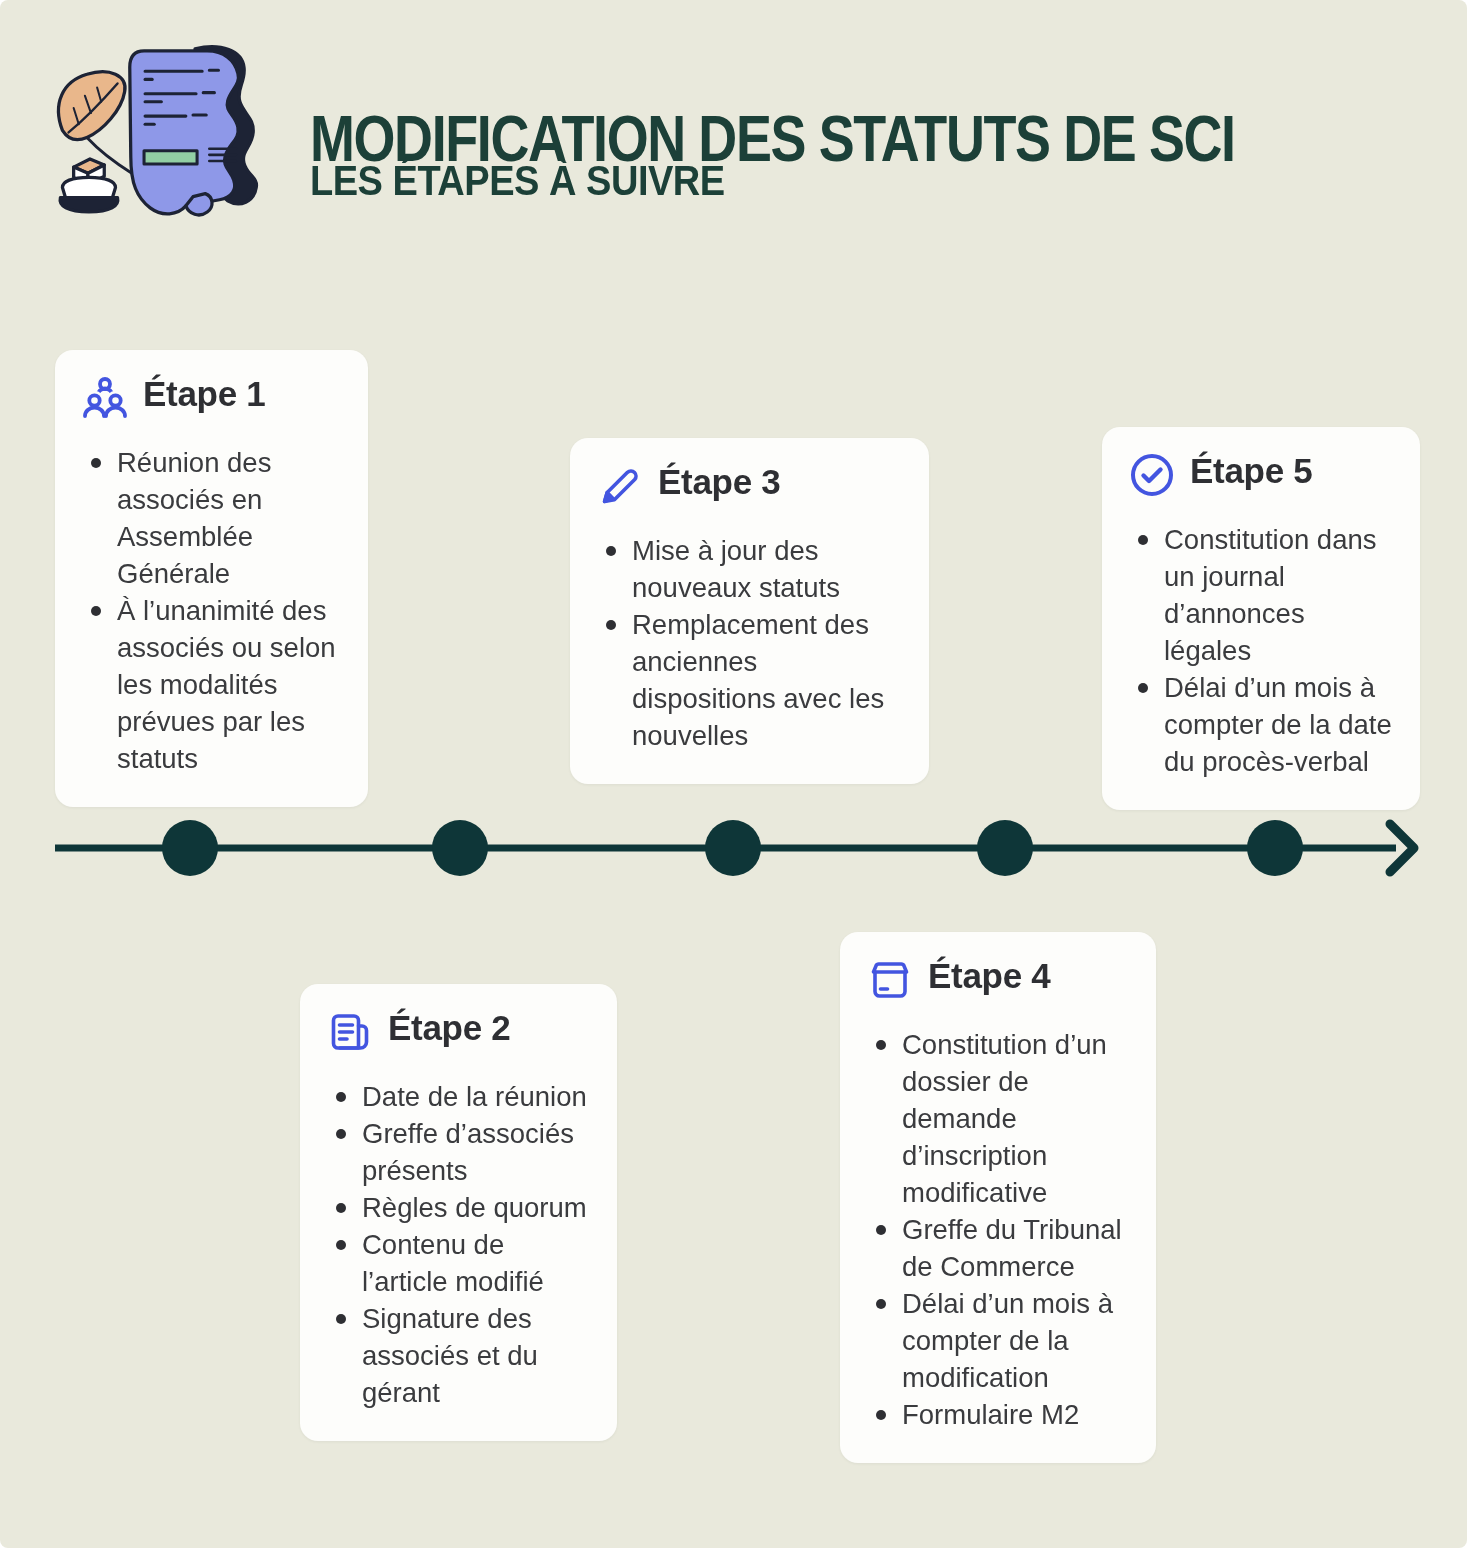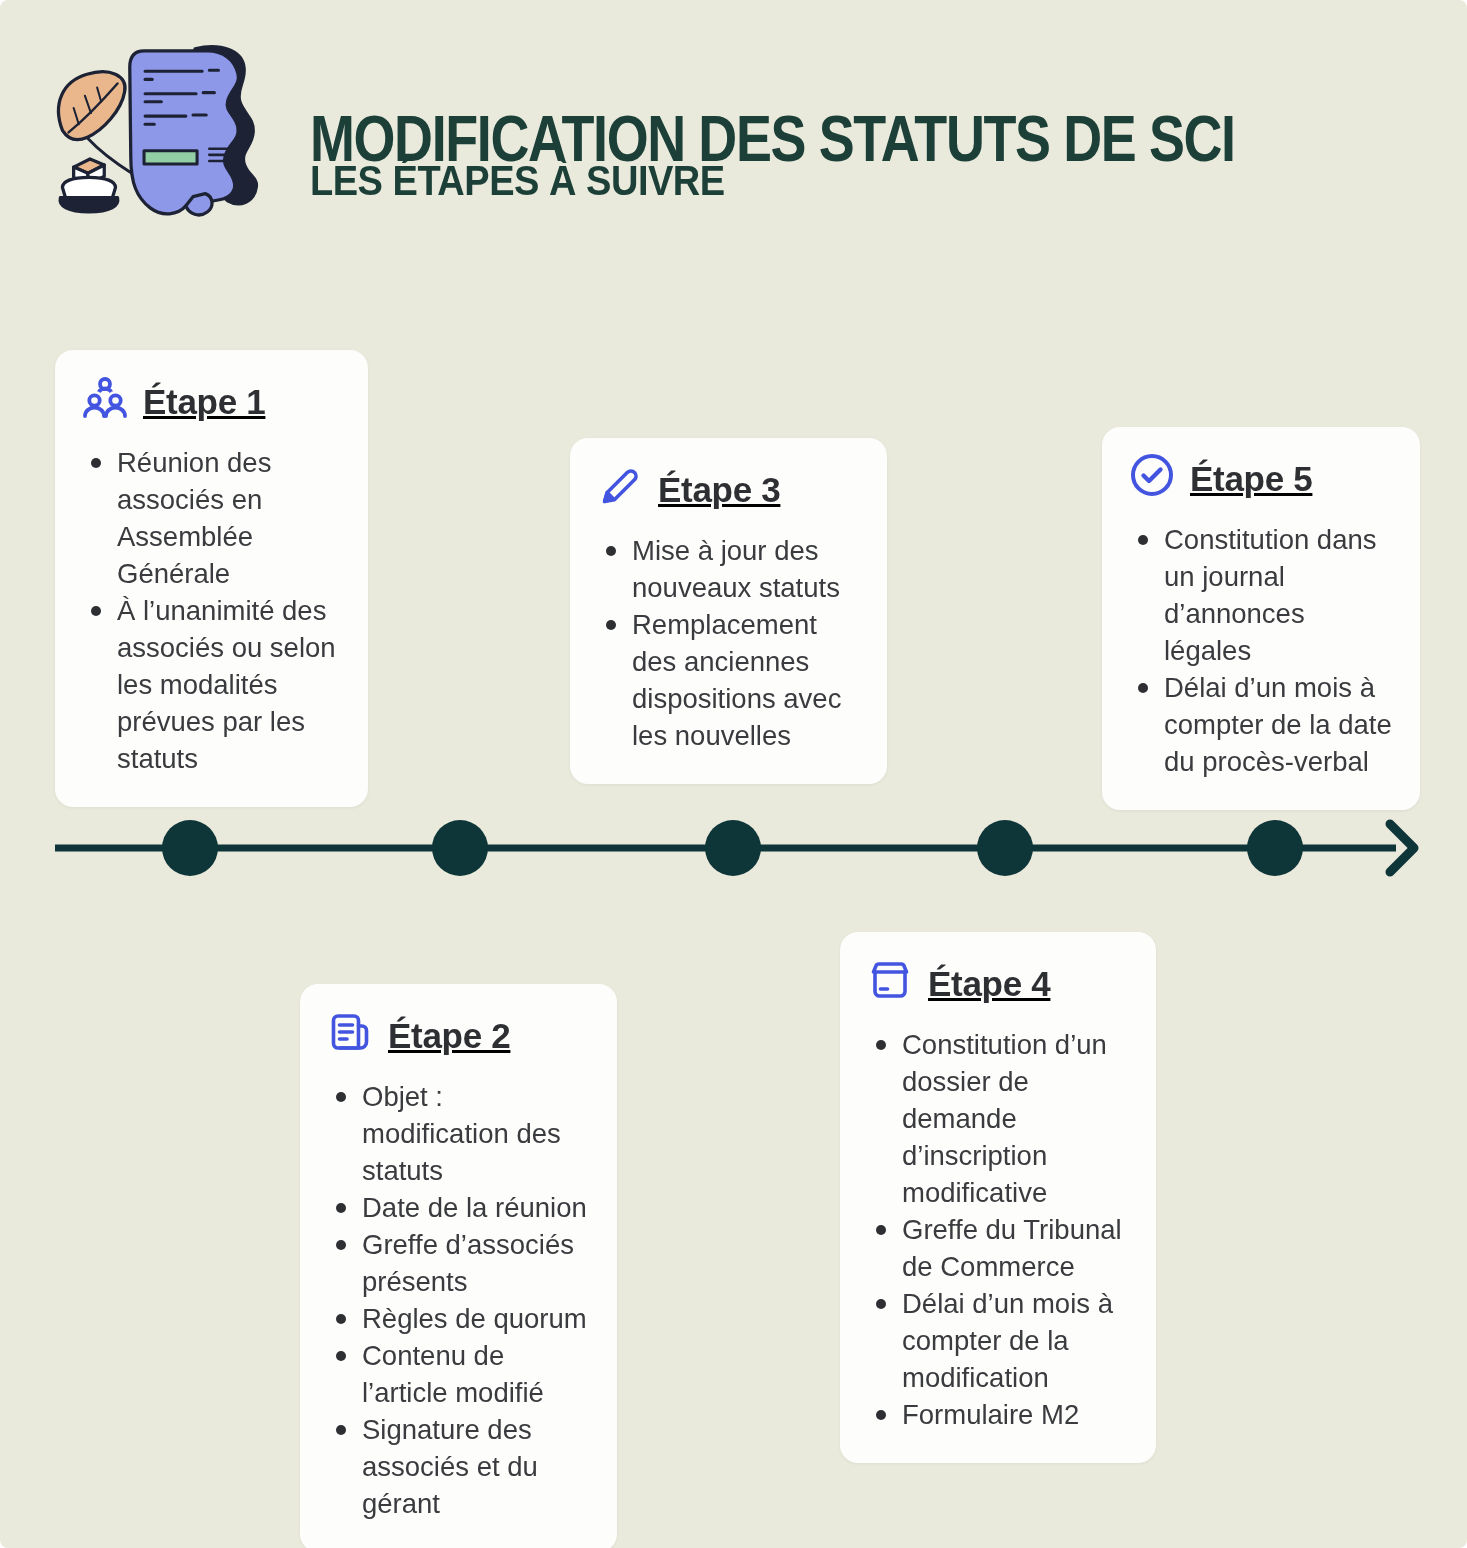--- a/index.html
+++ b/index.html
@@ -21,21 +21,21 @@
     transform:scale(0.95,1.08); transform-origin:left top;
   }
   .illus { position:absolute; left:40px; top:36px; width:255px; height:200px; }
   
   .card {
     position:absolute; box-sizing:border-box;
     background:#fdfdfb; border-radius:18px;
     padding:24px 26px 30px 26px;
     box-shadow:0 1px 3px rgba(40,50,40,0.06);
   }
-  .card-head { display:flex; align-items:flex-end; gap:14px; margin:0 0 4px 0;text-decoration:underline; }
+  .card-head { display:flex; align-items:flex-start; gap:14px; margin:0 0 4px 0; }
   .card-head h2 {
     margin:0; font-size:35px; font-weight:700; color:#2e2f33; letter-spacing:-0.3px;
   }
   .stepicon { width:48px; height:48px; flex:0 0 auto; display:block; }
   ul.bullets { list-style:none; margin:22px 0 0 0; padding:0; }
   ul.bullets li {
     position:relative; padding-left:36px;
     font-size:27.5px; line-height:37px; color:#3a3b3e;
   }
   ul.bullets li::before {
@@ -118,21 +118,21 @@
         </g>
       </svg>
       <h2>Étape 1</h2>
     </div>
     <ul class="bullets">
       <li>Réunion des associés en Assemblée Générale</li>
       <li>À l’unanimité des associés ou selon les modalités prévues par les statuts</li>
     </ul>
   </section>
 
-  <section class="card" style="left:570px; top:438px; width:317px;">
+  <section class="card" style="left:570px; top:438px; width:359px;">
     <div class="card-head">
       <svg class="stepicon" viewBox="0 0 48 48">
         <g stroke="#4355e0" stroke-width="3.6" stroke-linecap="round" stroke-linejoin="round">
           <path d="M8.6 39.4 L11.2 30.6 L31.5 10.3 a5.1 5.1 0 0 1 7.2 7.2 L18.4 37.8 Z" fill="none"></path>
           <path d="M8.6 39.4 L11.2 30.6 L17 36.4 Z" fill="#4355e0"></path>
         </g>
       </svg>
       <h2>Étape 3</h2>
     </div>
     <ul class="bullets">
@@ -162,21 +162,20 @@
       <svg class="stepicon" viewBox="0 0 48 48">
         <g fill="none" stroke="#4355e0" stroke-width="3.6" stroke-linecap="round" stroke-linejoin="round">
           <path d="M12 8 H28 a4.5 4.5 0 0 1 4.5 4.5 V40 H12 a4.5 4.5 0 0 1 -4.5 -4.5 V12.5 A4.5 4.5 0 0 1 12 8 Z"></path>
           <path d="M32.5 18 h3.5 a4.5 4.5 0 0 1 4.5 4.5 V34 a6 6 0 0 1 -6 6 H14"></path>
           <path d="M13.5 17 H26.5 M13.5 24 H26.5 M13.5 31 H21"></path>
         </g>
       </svg>
       <h2>Étape 2</h2>
     </div>
     <ul class="bullets">
-      <li>Objet : modification des statuts</li>
       <li>Date de la réunion</li>
       <li>Greffe d’associés présents</li>
       <li>Règles de quorum</li>
       <li>Contenu de l’article modifié</li>
       <li>Signature des associés et du gérant</li>
     </ul>
   </section>
 
   <section class="card" style="left:840px; top:932px; width:316px;">
     <div class="card-head">

